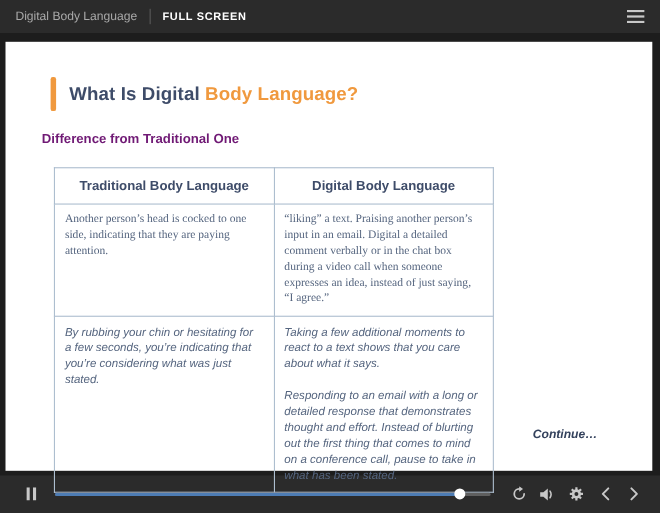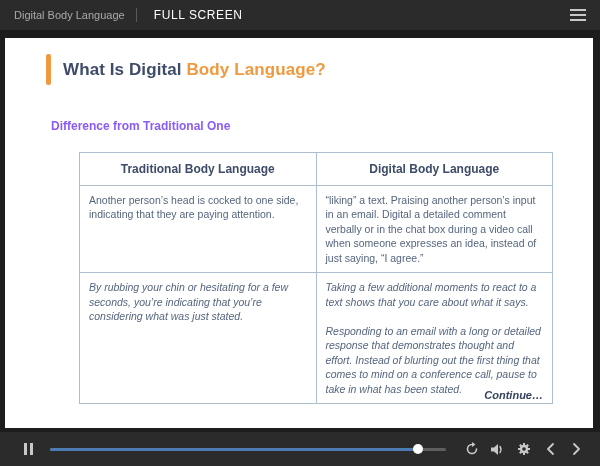--- a/index.html
+++ b/index.html
@@ -14,59 +14,58 @@
   
   .topbar {
     height: 30px; flex: none;
     background: #2b2b2b;
     display: flex; align-items: center;
     padding: 0 14px;
   }
   .topbar-title { color: #a9a9a9; font-size: 11px; }
   .topbar-divider { width: 1px; height: 14px; background: #5a5a5a; margin: 0 11px; }
   .fullscreen-btn {
-    color: #ffffff; font-size: 12px; font-weight: normal; letter-spacing: .6px;
+    color: #ffffff; font-size: 10px; font-weight: bold; letter-spacing: .6px;
     background: none; border: none; cursor: pointer;
     font-family: "Liberation Sans", sans-serif;
-    margin-left: 6px;
   }
   .topbar-spacer { flex: 1; }
   .menu-btn { background: none; border: none; cursor: pointer; display: flex; align-items: center; }
 
   
   .stage { flex: 1; position: relative; background: #1d1d1d; }
   .slide {
     position: absolute; left: 5px; right: 7px; top: 8px; bottom: 4px;
     background: #ffffff;
   }
-  .title-block { position: absolute; left: 41px; top: 16px; display: flex; align-items: center; text-align: center; }
+  .title-block { position: absolute; left: 41px; top: 32px; display: flex; align-items: center; text-align: center; }
   .title-accent-bar { width: 5px; height: 31px; background: #f0993e; border-radius: 2px; margin-right: 12px; flex: none; }
   .slide-title { font-size: 17px; font-weight: bold; color: #3e4c69; letter-spacing: .1px; }
   .slide-title .accent { color: #f0993e; }
-  .slide-subtitle { position: absolute; left: 46px; top: 81px; font-size: 12px; font-weight: bold; color: #8b5cf6; }
+  .slide-subtitle { position: absolute; left: 33px; top: 81px; font-size: 12px; font-weight: bold; color: #701a75; }
 
   
   .compare-table {
-    position: absolute; left: 74px; top: 114px; width: 474px;
+    position: absolute; left: 44px; top: 114px; width: 400px;
     border-collapse: collapse; table-layout: fixed;
   }
   .compare-table th, .compare-table td {
     border: 1px solid #adbecf;
     font-family: "Liberation Sans", sans-serif;
   }
   .compare-table th {
     height: 33px; font-size: 12px; font-weight: bold; color: #3e4c69;
     text-align: center; vertical-align: middle;
   }
   .compare-table td {
     font-size: 10.5px; color: #55657f; line-height: 1.38;
     vertical-align: top; padding: 7px 10px 7px 9px;
     white-space: pre-line;
   }
-  .row-1 td { height: 59px; }
+  .row-1 td { height: 59px; font-family: Liberation Serif, serif; }
   .row-2 td { height: 100px; font-style: italic; }
 
   .continue-label {
     position: absolute; right: 50px; top: 351px;
     font-size: 11px; font-weight: bold; color: #33415c; font-style: italic;
   }
 
   
   .playerbar {
     height: 34px; flex: none;

